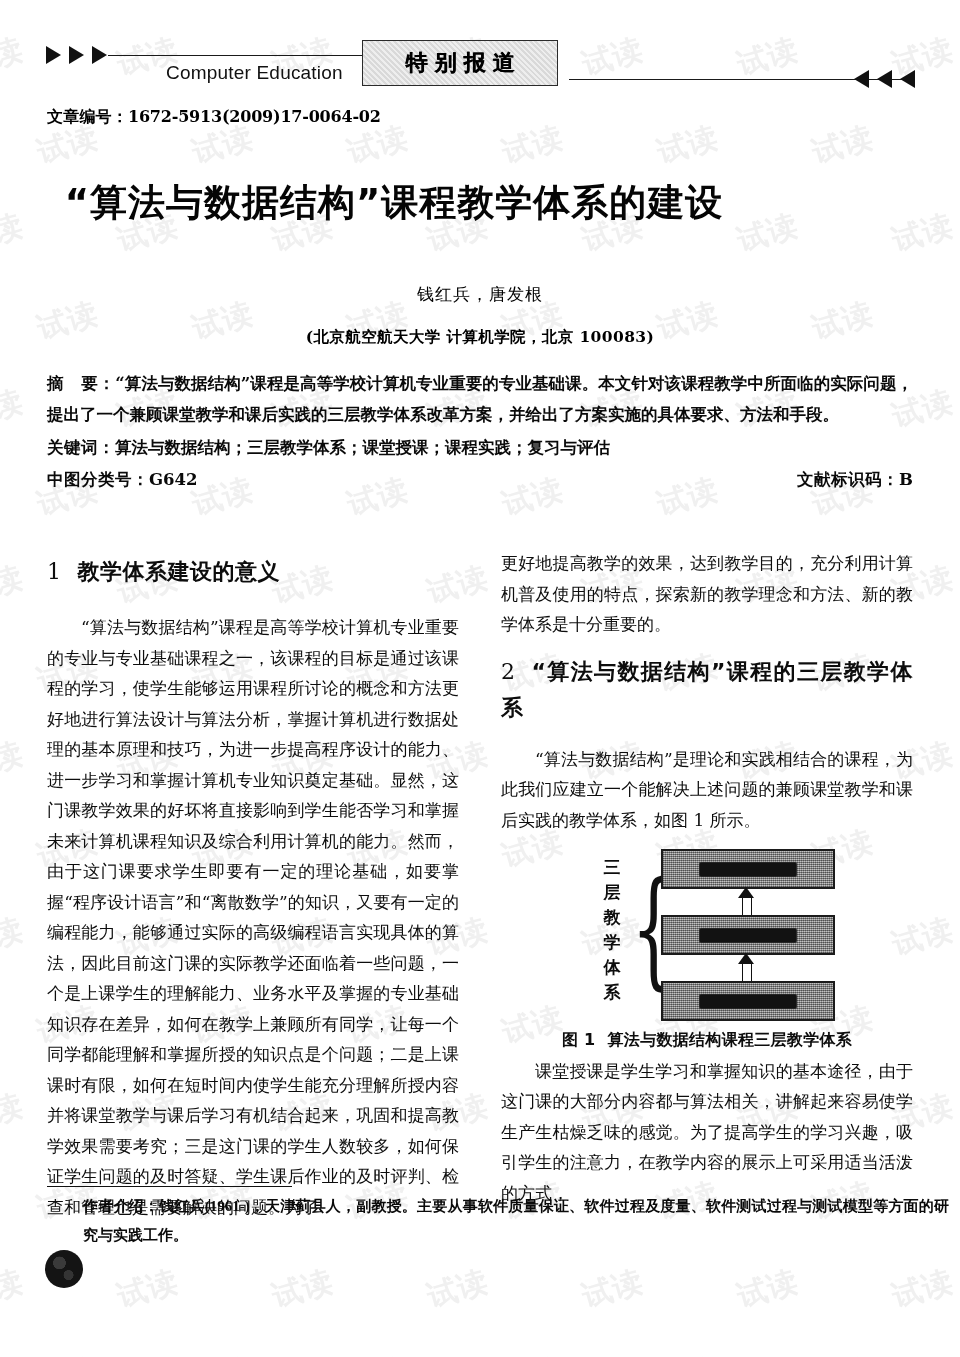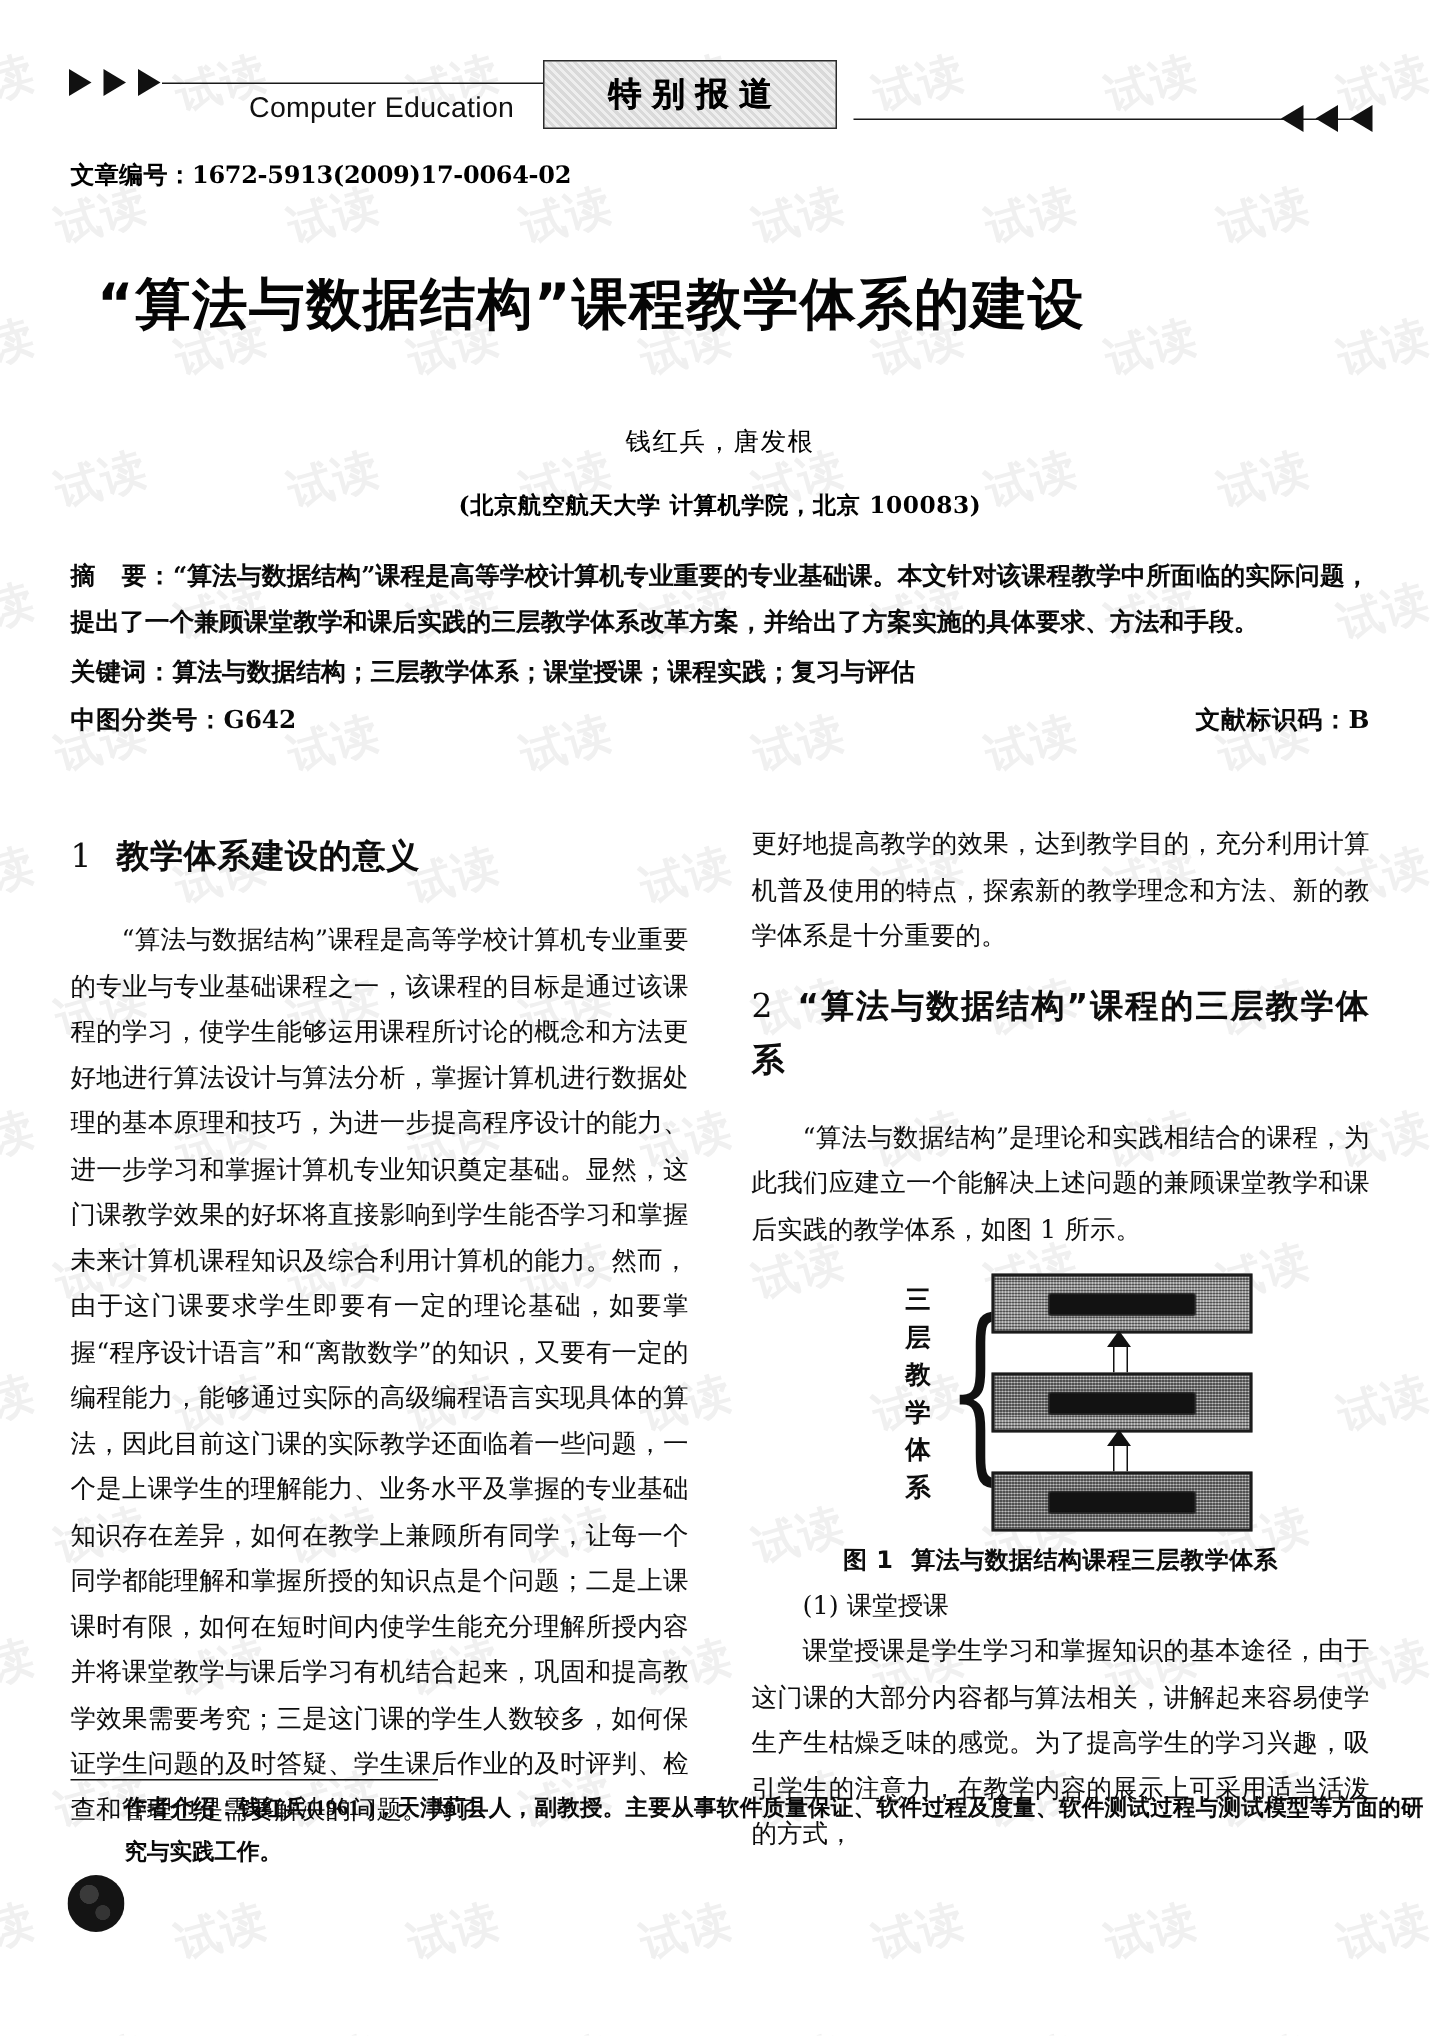--- a/index.html
+++ b/index.html
@@ -446,21 +446,20 @@
         <div class="shaft"></div>
         <div class="head"></div>
       </div>
       <div class="fig-box" id="fig-box-bottom">
         <div class="blot"></div>
       </div>
     </div>
 
     <div id="fig-caption"><span class="fig-no">图 1</span><span>算法与数据结构课程三层教学体系</span></div>
 
-    <p class="subhead">(1) 课堂授课</p>
     <p class="para">课堂授课是学生学习和掌握知识的基本途径，由于这门课的大部分内容都与算法相关，讲解起来容易使学生产生枯燥乏味的感觉。为了提高学生的学习兴趣，吸引学生的注意力，在教学内容的展示上可采用适当活泼的方式，</p>
   </div>
 
   <div id="footnote-rule"></div>
   <div id="footnote"><span>作者介绍：</span><span>钱红兵(1961-)，天津蓟县人，副教授。主要从事软件质量保证、软件过程及度量、软件测试过程与测试模型等方面的研究与实践工作。</span></div>
 
   <div id="page-badge"></div>
 
 </div>
 

